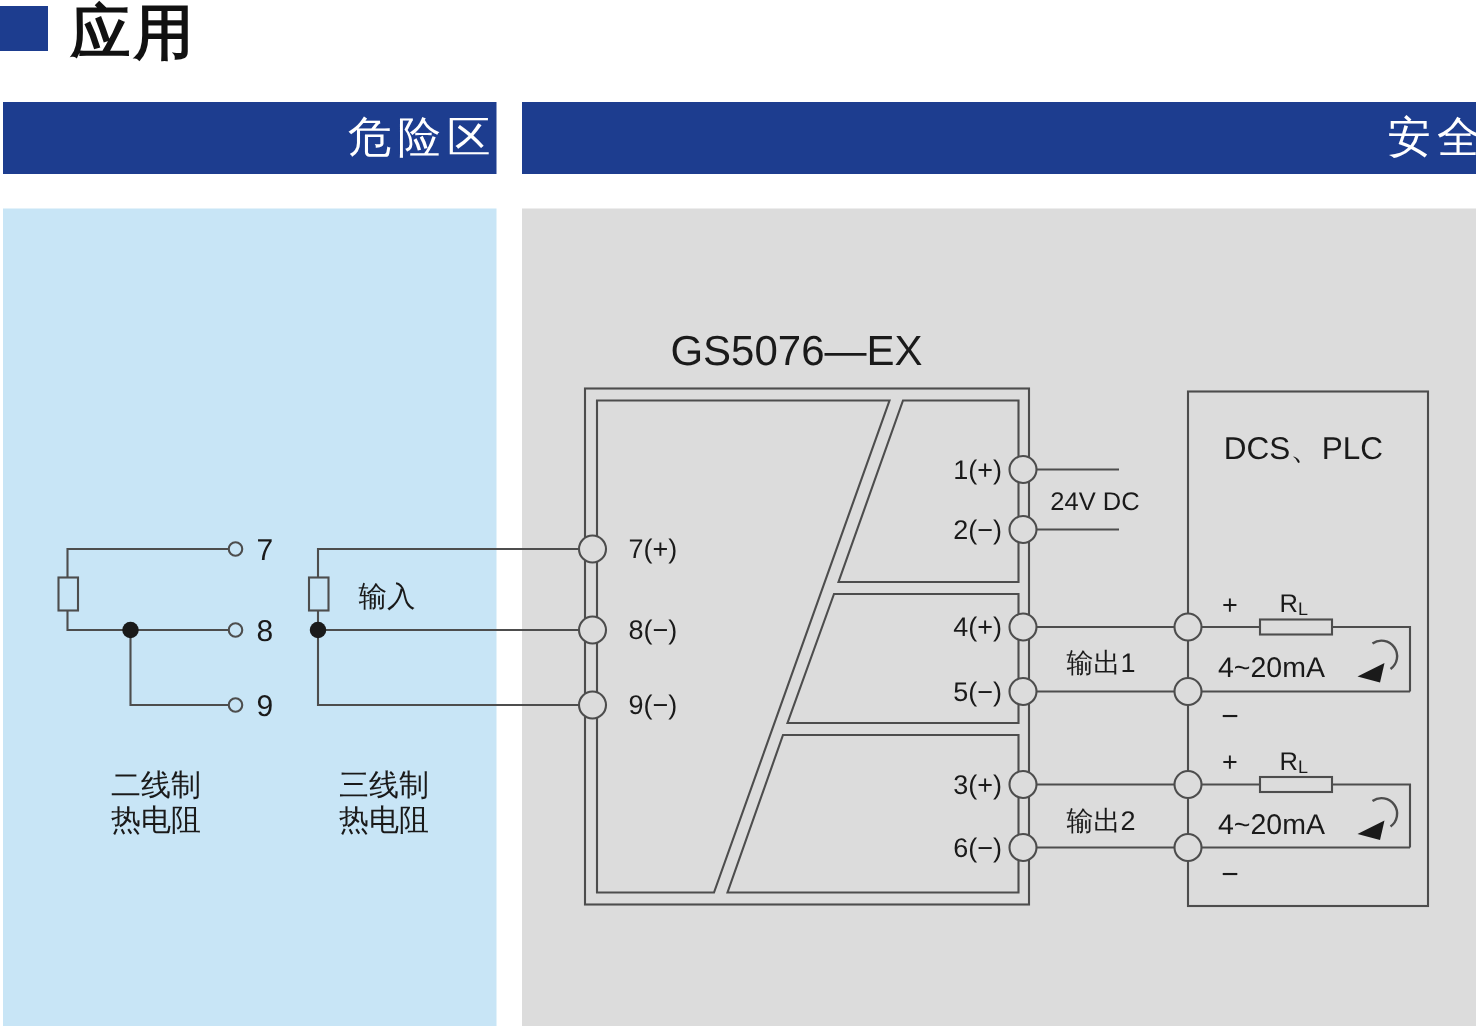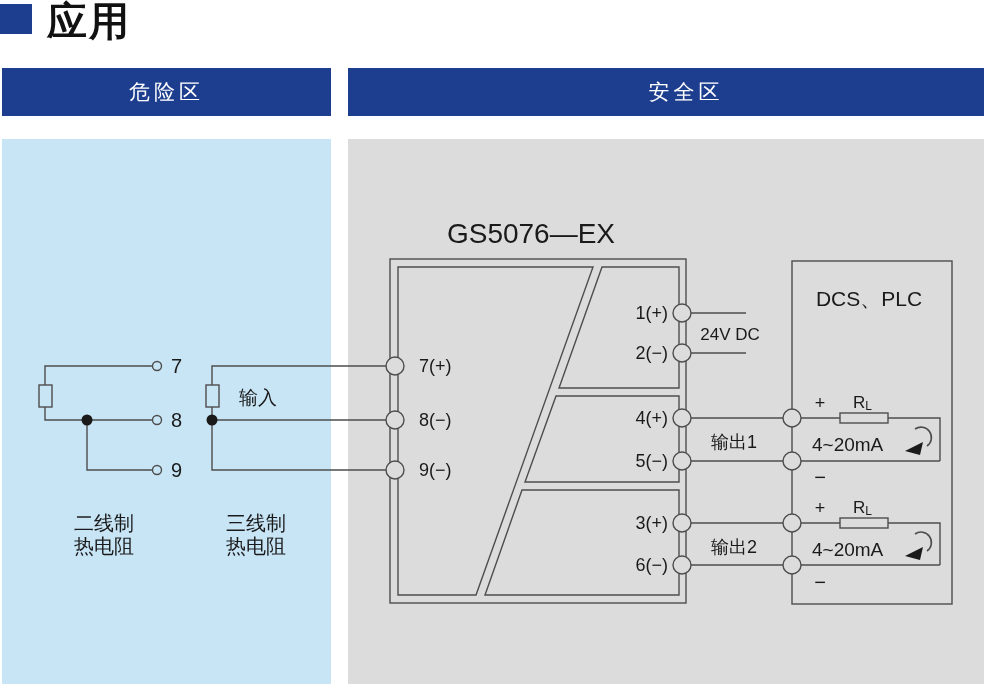--- a/index.html
+++ b/index.html
@@ -23,22 +23,22 @@
     background:var(--header-blue);
   }
   .page-title{
     position:absolute;left:47px;top:-6px;
     font-size:40px;font-weight:700;color:#111;
     letter-spacing:2px;
   }
   .zone-bar{
     position:absolute;top:68px;height:48px;
     background:var(--header-blue);
-    color:#fff;font-size:21px;
-    display:flex;align-items:center;justify-content:center;
+    color:#fff;font-size:29px;
+    display:flex;align-items:center;justify-content:flex-end;
     letter-spacing:4px;
   }
   .zone-left{left:2px;width:329px;}
   .zone-right{left:348px;width:676px;}
   .panel{position:absolute;top:139px;height:545px;}
   .panel-left{left:2px;width:329px;background:var(--panel-blue);}
   .panel-right{left:348px;width:636px;background:var(--panel-gray);}
   svg.diagram{position:absolute;left:0;top:0;width:984px;height:684px;}
   .ln{stroke:var(--line);stroke-width:1.4;fill:none;}
   .ln2{stroke:var(--line);stroke-width:1.6;fill:none;}

